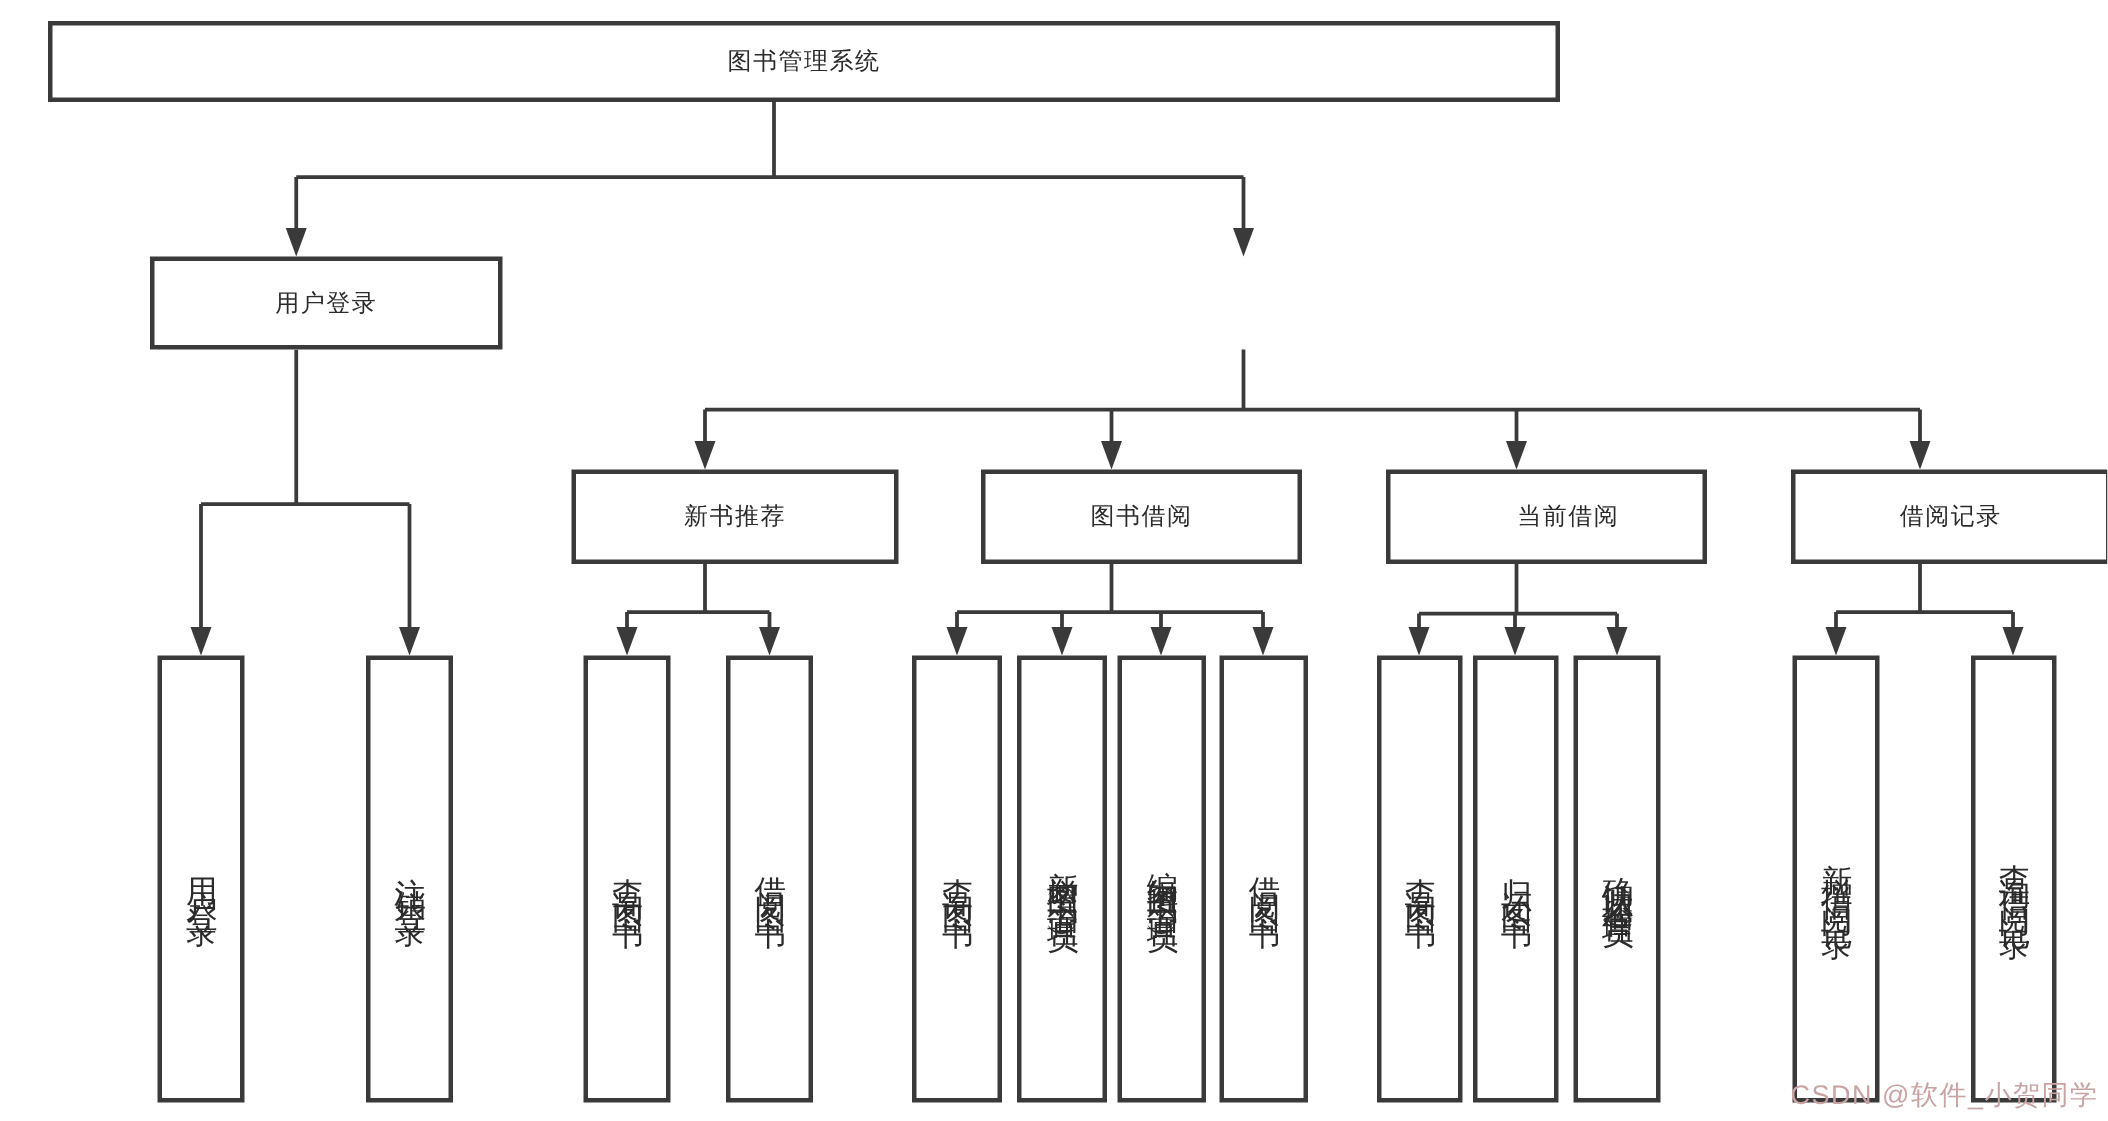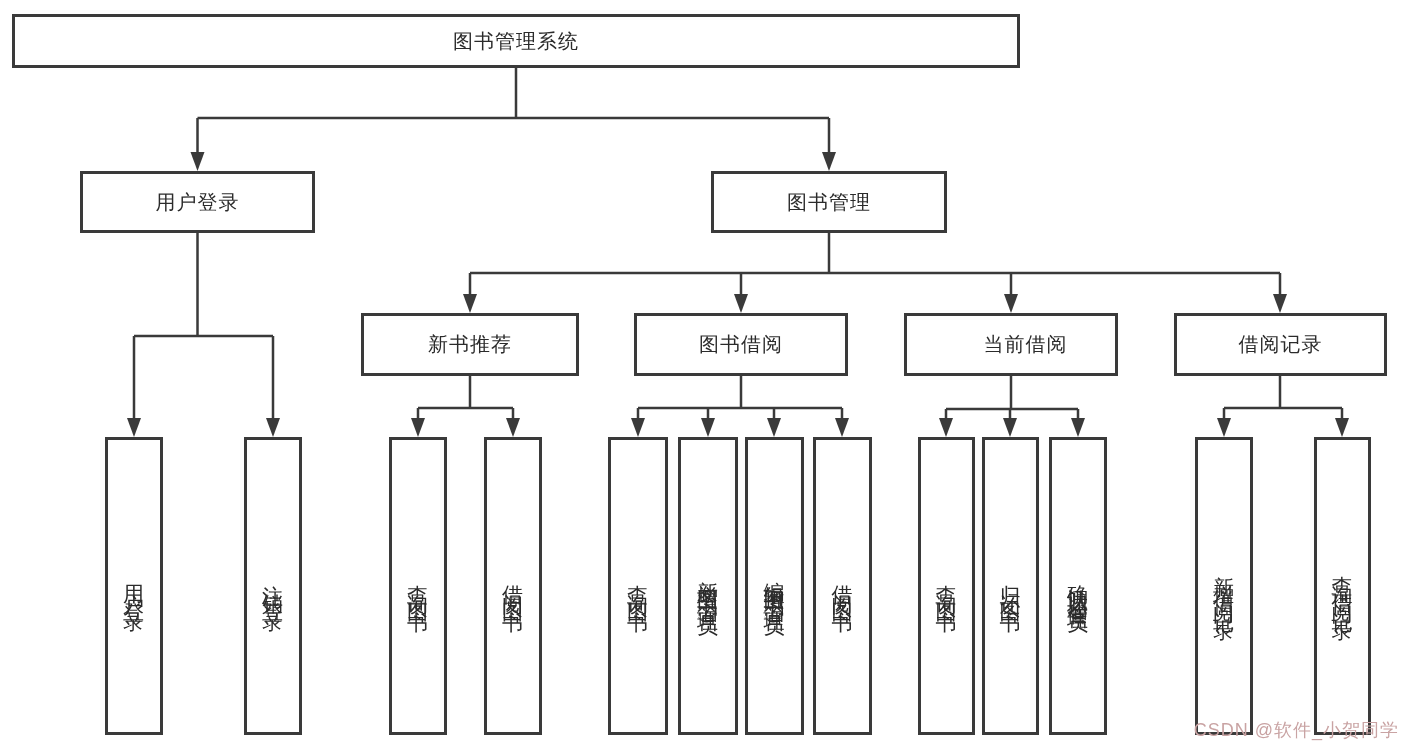--- a/index.html
+++ b/index.html
@@ -26,23 +26,24 @@
     position: absolute;
     box-sizing: border-box;
     border: 3px solid #3a3a3a;
     background: #ffffff;
     display: flex;
     align-items: center;
     justify-content: center;
     color: #2b2b2b;
   }
   .hnode {
-    font-size: 20px;
+    font-size: 16px;
     letter-spacing: 1px;
     white-space: nowrap;
+    margin-left: 20px;
   }
   .vnode .vtext {
     writing-mode: vertical-rl;
     text-orientation: mixed;
     font-size: 21px;
     letter-spacing: 9px;
     line-height: 1;
     white-space: nowrap;
   }
   .watermark {
@@ -98,23 +99,20 @@
     <polygon class="arrow" points="1335,418 1349,418 1342,437"></polygon>
   </svg>
 
   <div class="node hnode" style="left:12px; top:14px; width:1008px; height:54px;">
     <span>图书管理系统</span>
   </div>
 
   <div class="node hnode" style="left:80px; top:171px; width:235px; height:62px;">
     <span>用户登录</span>
   </div>
-  <div class="node hnode" style="left:711px; top:171px; width:236px; height:62px;">
-    <span>图书管理</span>
-  </div>
 
   <div class="node hnode" style="left:361px; top:313px; width:218px; height:63px;">
     <span>新书推荐</span>
   </div>
   <div class="node hnode" style="left:634px; top:313px; width:214px; height:63px;">
     <span>图书借阅</span>
   </div>
   <div class="node hnode" style="left:904px; top:313px; width:214px; height:63px;padding-left:29px;">
     <span>当前借阅</span>
   </div>

